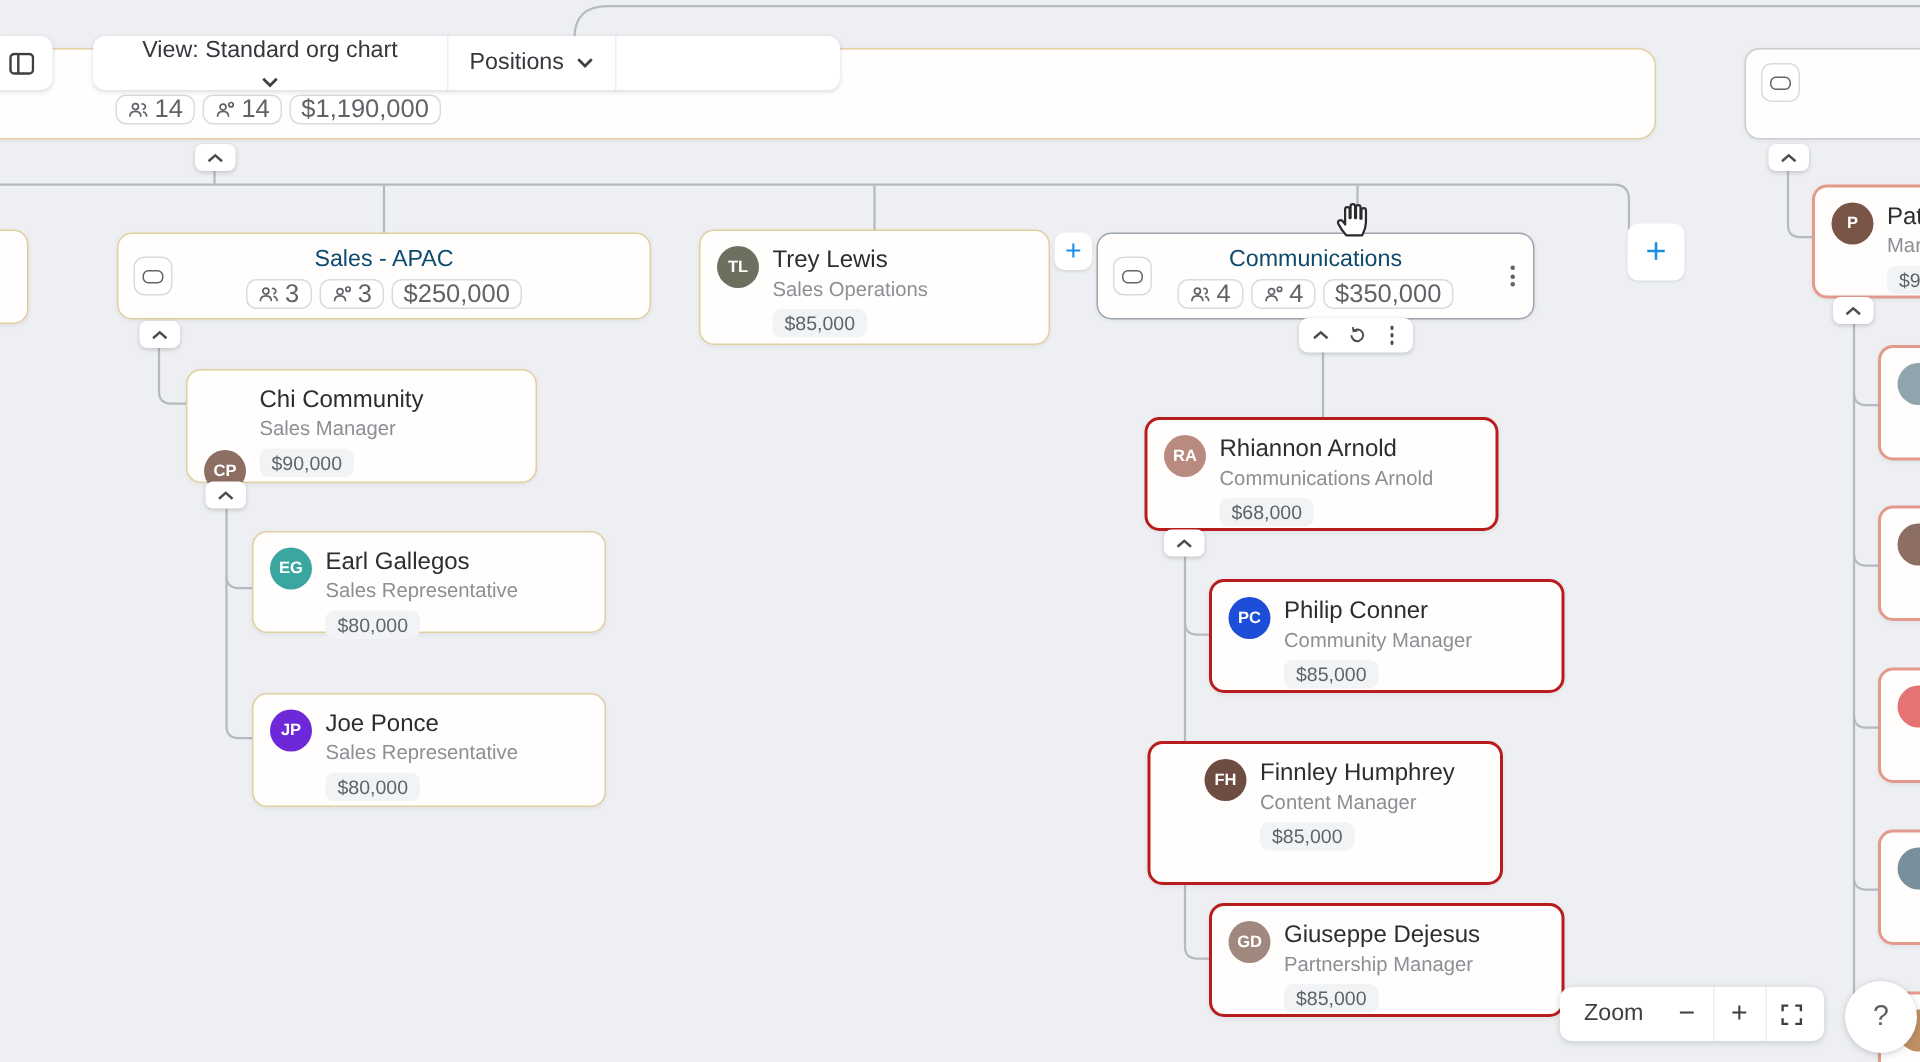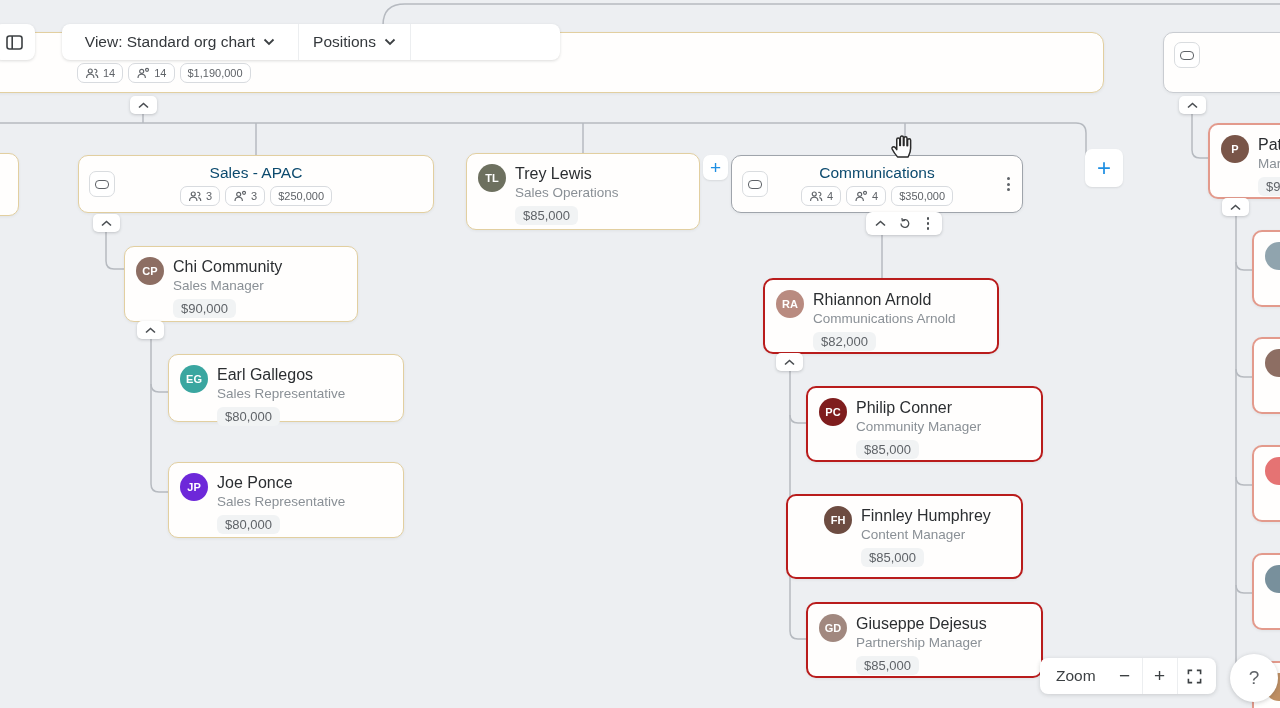--- a/index.html
+++ b/index.html
@@ -27,21 +27,21 @@
   .pname{font-size:16px;color:#2b2e31;line-height:19px;white-space:nowrap;}
   .prole{font-size:13.5px;color:#8a9096;line-height:17px;margin-top:1px;white-space:nowrap;}
   .psalary{display:inline-block;margin-top:5px;background:#f1f3f4;color:#5f6368;
     font-size:13px;line-height:15px;padding:2px 8px;border-radius:6px;white-space:nowrap;}
 
   .group-card{display:flex;flex-direction:column;align-items:center;justify-content:center;
     box-sizing:border-box;padding-top:2px;}
   .gtitle{font-size:15.5px;color:#0c4a6e;line-height:18px;}
   .gbadges{display:flex;gap:5px;margin-top:4px;align-items:center;}
   .gbadge{display:inline-flex;align-items:center;gap:4px;background:#fff;border:1px solid #d8dbdf;
-    border-radius:7px;padding:1px 7px;font-size:11px;color:#5f6368;line-height:16px;white-space:nowrap;justify-content:space-between;}
+    border-radius:7px;padding:1px 7px;font-size:17px;color:#5f6368;line-height:16px;white-space:nowrap;justify-content:space-between;}
   .gicon{position:absolute;left:10px;top:50%;transform:translateY(-50%);width:24px;height:24px;
     border:1px solid #d9dcdf;border-radius:7px;background:#fff;display:flex;align-items:center;justify-content:center;}
   .gicon .pill{display:block;width:12px;height:7px;border:1.4px solid #5f6368;border-radius:4px;}
   .kebab{position:absolute;right:12px;top:50%;transform:translateY(-50%);display:flex;
     flex-direction:column;gap:2.5px;cursor:pointer;}
   .kebab i{width:3px;height:3px;border-radius:50%;background:#5f6368;}
 
   
   .chev-btn{position:absolute;z-index:5;width:27px;height:18px;background:#fff;border-radius:5px;
     box-shadow:0 1px 3px rgba(60,64,67,.25);display:flex;align-items:center;justify-content:center;}
@@ -233,21 +233,21 @@
     <span class="mbtn">
       <span style="display:flex;flex-direction:column;gap:2.2px;">
         <i style="width:2.6px;height:2.6px;border-radius:50%;background:#4a4e52;"></i>
         <i style="width:2.6px;height:2.6px;border-radius:50%;background:#4a4e52;"></i>
         <i style="width:2.6px;height:2.6px;border-radius:50%;background:#4a4e52;"></i>
         </span>
       </span>
   </div>
 
   <div class="card tan person-card" style="left:124px;top:246px;width:234px;height:76px;">
-    <div class="avatar" style="background: rgb(141, 110, 99);">CP</div>
+    <div class="avatar" style="background: rgb(141, 110, 99); margin-top: 43px;">CP</div>
     <div class="pbody">
       <div class="pname">Chi Community</div>
       <div class="prole">Sales Manager</div>
       <div class="psalary">$90,000</div>
     </div>
   </div>
   <div class="chev-btn" style="left:137px;top:321px;">
     <svg width="11" height="7" viewBox="0 0 11 7">
       <polyline points="1,5.5 5.5,1.5 10,5.5" fill="none" stroke="#4a4e52" stroke-width="1.6"></polyline>
       </svg>
@@ -269,39 +269,39 @@
       <div class="prole">Sales Representative</div>
       <div class="psalary">$80,000</div>
     </div>
   </div>
 
   <div class="card gold person-card" style="left:763px;top:278px;width:236px;height:76px;">
     <div class="avatar" style="background: rgb(185, 139, 128);">RA</div>
     <div class="pbody">
       <div class="pname">Rhiannon Arnold</div>
       <div class="prole">Communications Arnold</div>
-      <div class="psalary">$82,000</div>
+      <div class="psalary">$68,000</div>
     </div>
   </div>
   <div class="chev-btn" style="left:776px;top:353px;">
     <svg width="11" height="7" viewBox="0 0 11 7">
       <polyline points="1,5.5 5.5,1.5 10,5.5" fill="none" stroke="#4a4e52" stroke-width="1.6"></polyline>
       </svg>
   </div>
 
   <div class="card gold person-card" style="left:806px;top:386px;width:237px;height:76px;">
-    <div class="avatar" style="background: #7f1d1d;">PC</div>
+    <div class="avatar" style="background: #1d4ed8;">PC</div>
     <div class="pbody">
       <div class="pname">Philip Conner</div>
       <div class="prole">Community Manager</div>
       <div class="psalary">$85,000</div>
     </div>
   </div>
 
-  <div class="card gold person-card" style="left:786px;top:494px;width:237px;height:85px;padding-left:36px;">
+  <div class="card gold person-card" style="left:765px;top:494px;width:237px;height:96px;padding-left:36px;">
     <div class="avatar" style="background: rgb(109, 76, 65);">FH</div>
     <div class="pbody">
       <div class="pname">Finnley Humphrey</div>
       <div class="prole">Content Manager</div>
       <div class="psalary">$85,000</div>
     </div>
   </div>
 
   <div class="card gold person-card" style="left:806px;top:602px;width:237px;height:76px;">
     <div class="avatar" style="background: rgb(161, 136, 127);">GD</div>
@@ -354,21 +354,21 @@
     </div>
 
   <div class="tool" style="left:-6px;top:24px;width:41px;height:36px;justify-content:center;">
     <svg width="17" height="15" viewBox="0 0 17 15">
       <rect x="1" y="1" width="15" height="13" rx="2.5" fill="none" stroke="#3c4043" stroke-width="1.6"></rect>
       <line x1="6.2" y1="1" x2="6.2" y2="14" stroke="#3c4043" stroke-width="1.6"></line>
       </svg>
   </div>
 
   <div class="tool" style="left:62px;top:24px;width:498px;height:36px;">
-    <div class="titem" style="width:236px;">
+    <div class="titem" style="width:236px;flex-direction:column;">
       <span>View: Standard org chart</span>
       <svg width="12" height="8" viewBox="0 0 12 8">
         <polyline points="1.5,1.5 6,6 10.5,1.5" fill="none" stroke="#3c4043" stroke-width="1.8"></polyline>
         </svg>
     </div>
     <div class="div"></div>
     <div class="titem" style="width:111px;">
       <span>Positions</span>
       <svg width="12" height="8" viewBox="0 0 12 8">
         <polyline points="1.5,1.5 6,6 10.5,1.5" fill="none" stroke="#3c4043" stroke-width="1.8"></polyline>

